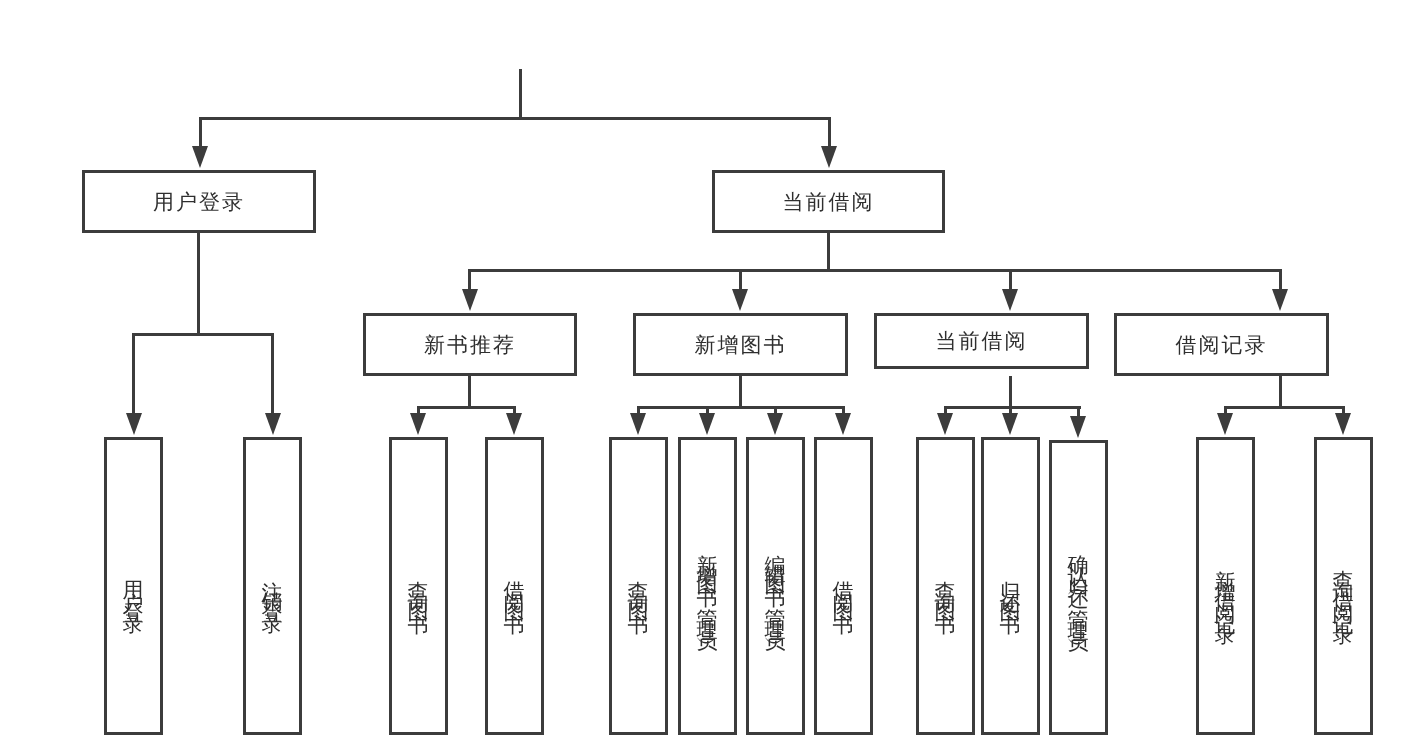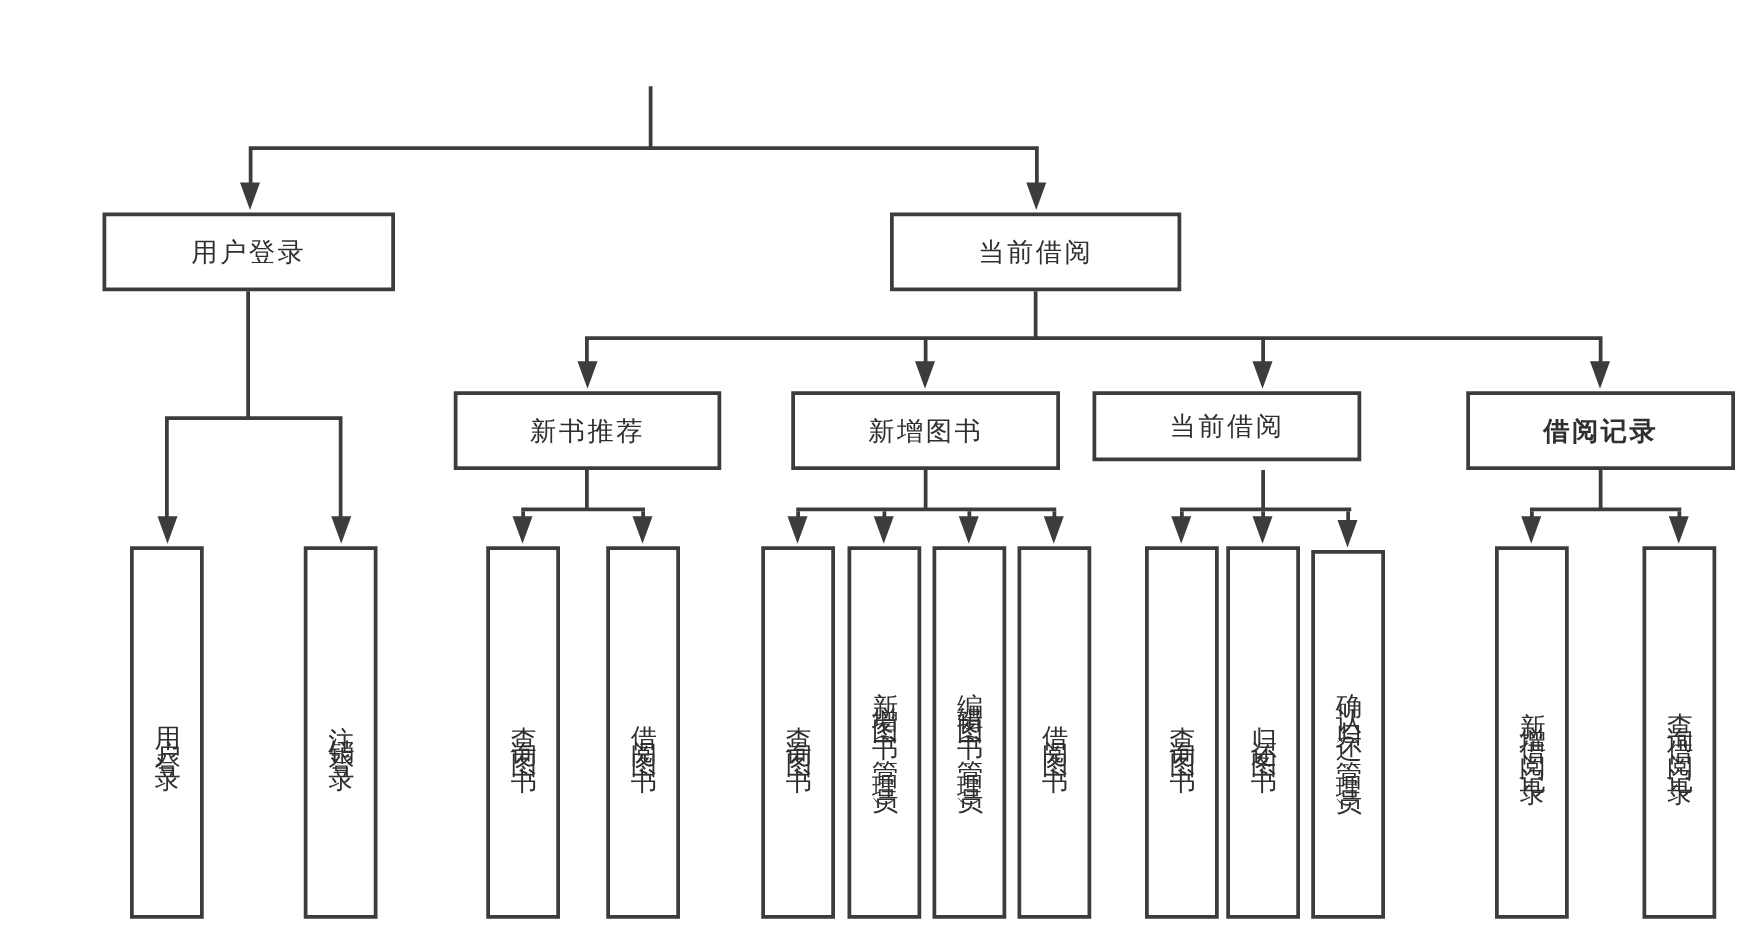--- a/index.html
+++ b/index.html
@@ -106,21 +106,21 @@
 
   <div class="node" style="left:363px; top:313px; width:214px; height:63px;">
     <span>新书推荐</span>
   </div>
   <div class="node" style="left:633px; top:313px; width:215px; height:63px;">
     <span>新增图书</span>
   </div>
   <div class="node" style="left:874px; top:313px; width:215px; height:56px;">
     <span>当前借阅</span>
   </div>
-  <div class="node" style="left:1173px; top:313px; width:215px; height:63px;font-weight:bold;">
+  <div class="node" style="left:1114px; top:313px; width:215px; height:63px;">
     <span>借阅记录</span>
   </div>
 
   <div class="line" style="left:468px; top:376px; width:3px; height:32px;"></div>
   <div class="line" style="left:417px; top:406px; width:99px; height:3px;"></div>
   <div class="line" style="left:417px; top:409px; width:3px; height:8px;"></div>
   <div class="arrow" style="left:410px; top:413px;"></div>
   <div class="line" style="left:513px; top:409px; width:3px; height:8px;"></div>
   <div class="arrow" style="left:506px; top:413px;"></div>
 

